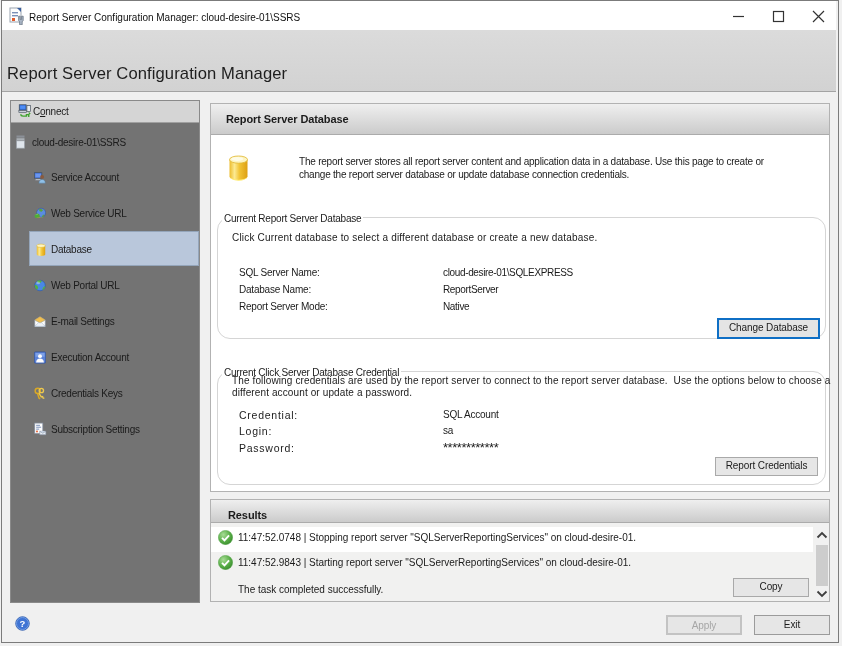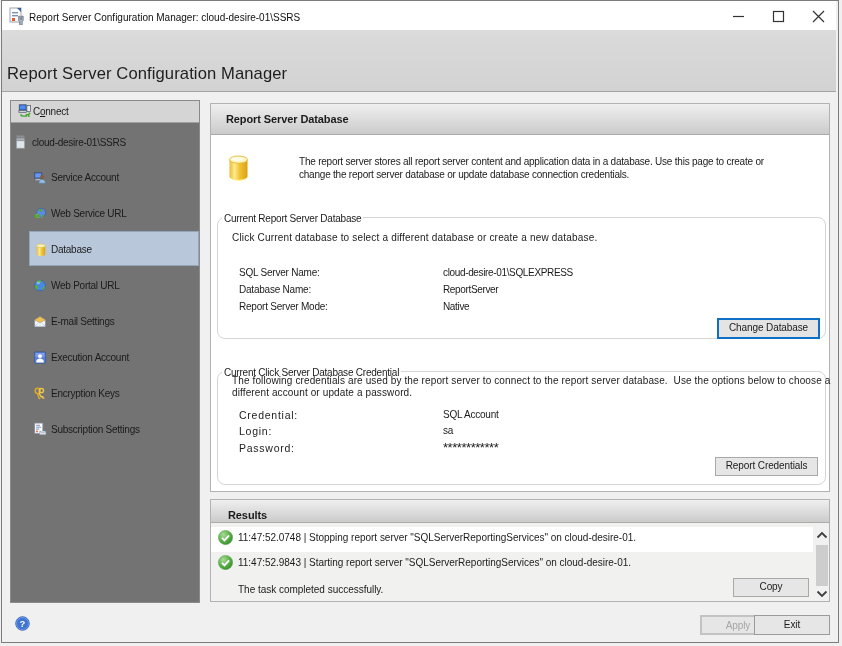--- a/index.html
+++ b/index.html
@@ -15,21 +15,21 @@
   .sidebar{left:10px;top:100px;width:188px;height:501px;background:#737373;border:1px solid #8a8a8a;}
   .connecthdr{left:0;top:0;width:188px;height:21px;background:#d5d5d5;border-bottom:1px solid #a0a0a0;}
   .connecttext{left:22px;top:4.5px;font-size:10px;letter-spacing:-0.2px;}
   .sideitem{font-size:10px;letter-spacing:-0.25px;white-space:nowrap;}
   .selitem{left:18px;top:130px;width:168px;height:33px;background:#b9c7db;border:1px solid #94a5ba;}
   
   .mainpanel{left:210px;top:103px;width:618px;height:387px;background:#fff;border:1px solid #b2b2b2;}
   .panelhdr{left:0;top:0;width:618px;height:30px;background:linear-gradient(180deg,#efefef,#cbcbcb);border-bottom:1px solid #ababab;}
   .panelhdrtext{left:15px;top:9px;font-size:11px;letter-spacing:-0.1px;font-weight:bold;color:#1b1b1b;}
   .desc{font-size:10px;letter-spacing:-0.22px;line-height:13.5px;color:#1b1b1b;}
-  .groupbox{border:1px solid #d5d5d5;border-radius:8px;background:#fff;}
+  .groupbox{border:1px solid #d5d5d5;border-radius:13px;background:#fff;}
   .gblabel{font-size:10px;letter-spacing:-0.22px;background:#fff;padding:0 2px;position:absolute;top:-5.5px;left:4px;white-space:nowrap;}
   .fieldlbl{font-size:10px;letter-spacing:-0.22px;white-space:nowrap;}
   .btn{background:#e6e6e6;border:1px solid #a9a9a9;font-size:10px;letter-spacing:-0.1px;text-align:center;color:#1b1b1b;}
   .btnblue{background:#e4e4e4;border:2px solid #0f6fc5;}
   
   .resultspanel{left:210px;top:499px;width:618px;height:101px;background:#f1f1f0;border:1px solid #b2b2b2;}
   .reshdr{left:0;top:0;width:618px;height:22px;background:linear-gradient(180deg,#efefef,#cbcbcb);border-bottom:1px solid #ababab;}
   .logrow{left:0px;width:602px;height:25px;background:#fff;}
   .logtext{font-size:10px;letter-spacing:-0.02px;white-space:nowrap;}
   .scroll{right:0px;top:23px;width:14px;height:78px;background:#f1f1f1;}
@@ -138,21 +138,21 @@
   <path d="M2.8 14.5 c0-3.5 2.3-5.2 5.2-5.2 s5.2 1.7 5.2 5.2 z" fill="#fdfdfd"></path>
 </svg>
 <div class="abs sideitem" style="left:51px;top:351.5px;">Execution Account</div>
 
 <svg class="abs" style="left:34px;top:387px" width="12" height="13" viewBox="0 0 16 16">
   <circle cx="5" cy="4.5" r="3.4" fill="none" stroke="#d9a826" stroke-width="2"></circle>
   <circle cx="9.8" cy="4" r="2.9" fill="none" stroke="#edc84f" stroke-width="1.8"></circle>
   <path d="M6.5 7.5 l3.2 5 1.8 -0.5 0.5 1.8 1.8 0.6" stroke="#edc84f" stroke-width="1.8" fill="none"></path>
   <path d="M4.8 8 l1.8 6 1.6 1.2" stroke="#d9a826" stroke-width="2" fill="none"></path>
 </svg>
-<div class="abs sideitem" style="left:51px;top:387.5px;">Encryption Keys</div>
+<div class="abs sideitem" style="left:51px;top:387.5px;">Credentials Keys</div>
 
 <svg class="abs" style="left:34px;top:422px" width="13" height="14" viewBox="0 0 17 17">
   <rect x="1" y="0.8" width="10.5" height="13.5" fill="#fdfdfd" stroke="#8894a6" stroke-width="0.9"></rect>
   <rect x="2.8" y="3" width="5" height="1.3" fill="#7a90b8"></rect>
   <rect x="2.8" y="5.5" width="6.5" height="1.3" fill="#7a90b8"></rect>
   <rect x="2.8" y="8" width="4" height="1.3" fill="#7a90b8"></rect>
   <rect x="2.8" y="10.6" width="2.2" height="2.2" fill="#e05a2b"></rect>
   <path d="M7.5 11.5 h8 v4.5 h-8 z" fill="#e8eef5" stroke="#8894a6" stroke-width="0.8"></path>
   <path d="M7.5 11.5 l4 2.5 4 -2.5" fill="#cfddeb" stroke="#8894a6" stroke-width="0.8"></path>
 </svg>
@@ -223,19 +223,19 @@
 </svg>
 <div class="abs logtext" style="left:238px;top:532px;">11:47:52.0748 | Stopping report server "SQLServerReportingServices" on cloud-desire-01.</div>
 <svg class="abs" style="left:218px;top:555px" width="15" height="15" viewBox="0 0 16 16">
   <circle cx="8" cy="8" r="7.6" fill="url(#ggrad)" stroke="#479c39" stroke-width="0.5"></circle>
   <path d="M4.3 8.4 l2.6 2.7 4.9 -5.4" stroke="#fff" stroke-width="2" fill="none"></path>
 </svg>
 <div class="abs logtext" style="left:238px;top:557px;">11:47:52.9843 | Starting report server "SQLServerReportingServices" on cloud-desire-01.</div>
 <div class="abs logtext" style="left:238px;top:584px;">The task completed successfully.</div>
 <div class="abs btn" style="left:733px;top:578px;width:74px;height:15px;padding-top:2px;">Copy</div>
 
-<div class="abs btn" style="left:700px;top:615px;width:72px;height:13px;padding-top:2.5px;color:#a6a6a6;border:2px solid #c3c3c3;">Apply</div>
+<div class="abs btn" style="left:666px;top:615px;width:72px;height:13px;padding-top:2.5px;color:#a6a6a6;border:2px solid #c3c3c3;">Apply</div>
 <div class="abs btn" style="left:754px;top:615px;width:74px;height:15px;padding-top:2.5px;border-color:#9b9b9b;">Exit</div>
 <svg class="abs" style="left:15px;top:616px" width="15" height="15" viewBox="0 0 15 15">
   <circle cx="7.5" cy="7.5" r="6.8" fill="#3f74d4" stroke="#2c59ab" stroke-width="0.8"></circle>
   <circle cx="7.5" cy="7.5" r="6" fill="none" stroke="#6f9be2" stroke-width="1"></circle>
   <text x="7.5" y="11" font-size="9.5" font-weight="bold" fill="#fff" text-anchor="middle" font-family="Liberation Sans">?</text>
 </svg>
 
 </body></html>

